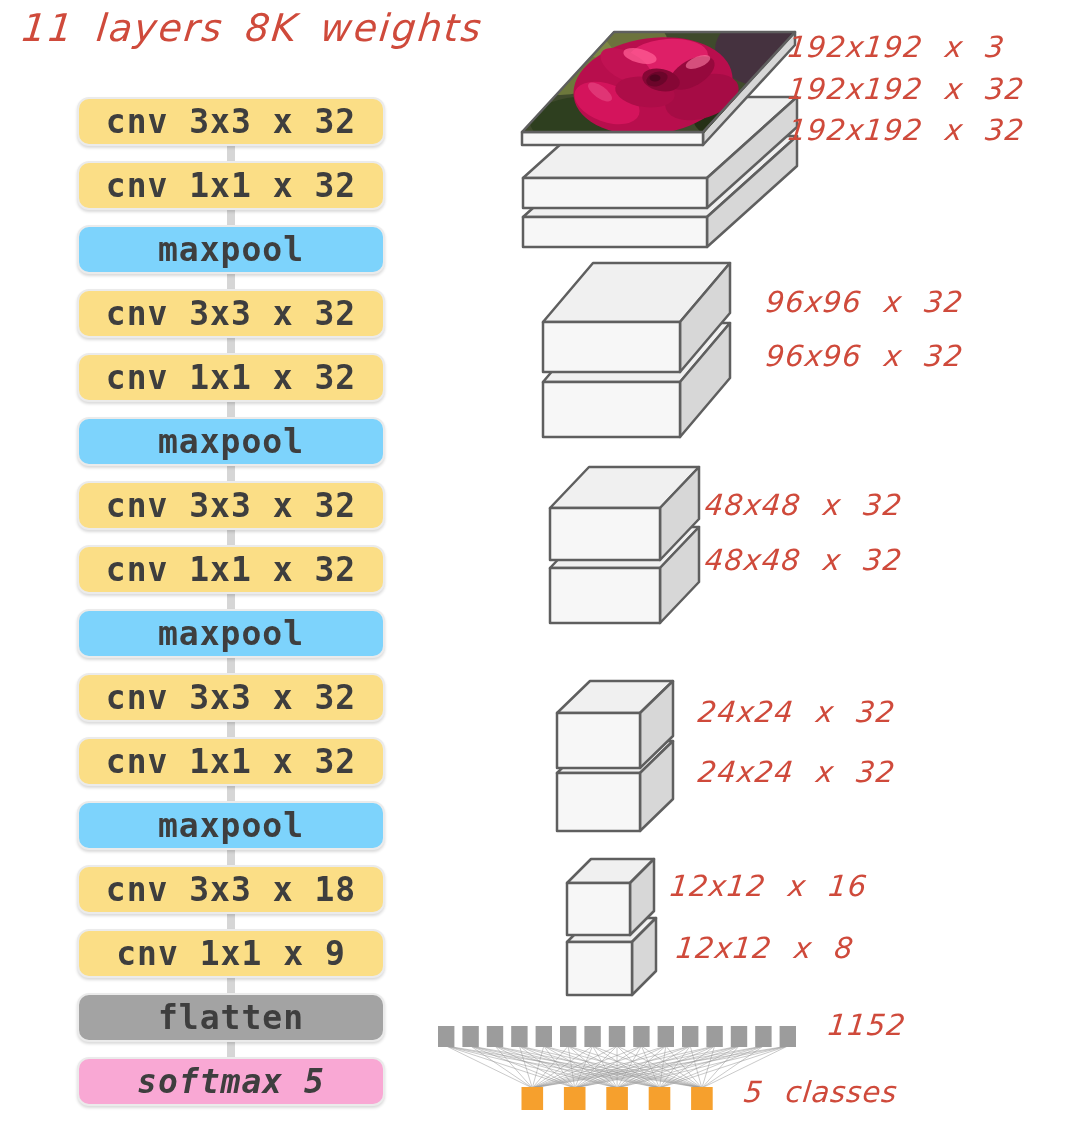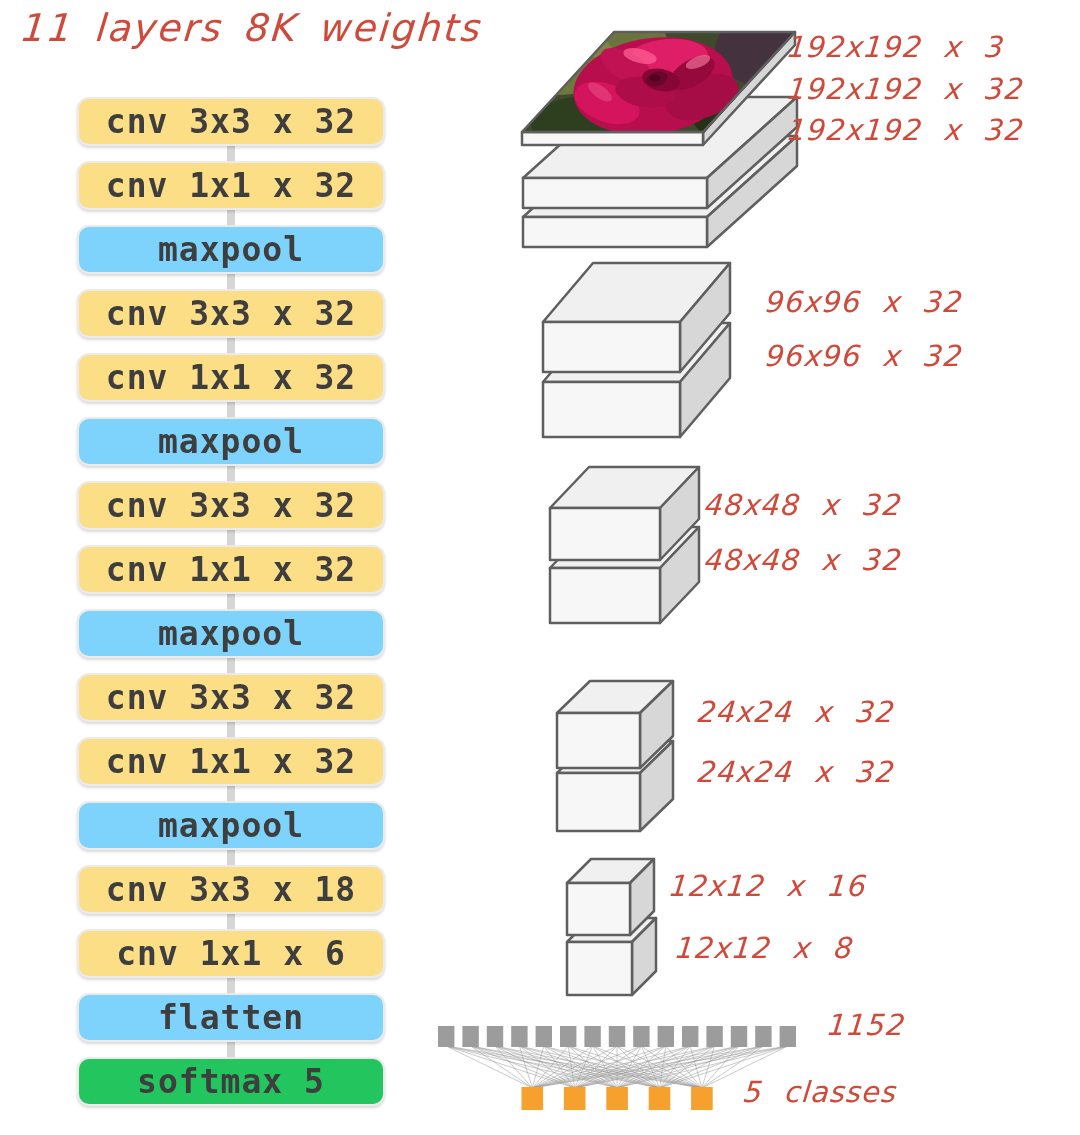--- a/index.html
+++ b/index.html
@@ -23,22 +23,22 @@
   }
   .layer-box{
     height:49px;box-sizing:border-box;border-radius:12px;
     display:flex;align-items:center;justify-content:center;
     font-family:"DejaVu Sans Mono",monospace;font-weight:600;font-size:33px;
     color:#3e3e3e;letter-spacing:1px;border:2px solid #ebebeb;
     box-shadow:0 2px 3px rgba(0,0,0,0.15);white-space:pre;
   }
   .conv{background:#fbde86;}
   .pool{background:#7dd3fc;}
-  .flatten{background:#7dd3fc;}
-  .softmax{background:#22c55e;}
+  .flatten{background:#a3a3a3;}
+  .softmax{background:#f9a8d4;font-style:italic;}
   .scene{position:absolute;left:0;top:0;z-index:0;}
   .box3d{stroke:#5f5f5f;stroke-width:2.5;stroke-linejoin:round;}
   .faceTop{fill:#f0f0f0;}
   .faceFront{fill:#f7f7f7;}
   .faceRight{fill:#d7d7d7;}
 </style>
 </head>
 <body>
 
 <div class="canvas">
@@ -54,21 +54,21 @@
       <div class="layer-box conv">cnv 3x3 x 32</div>
       <div class="layer-box conv">cnv 1x1 x 32</div>
       <div class="layer-box pool">maxpool</div>
       <div class="layer-box conv">cnv 3x3 x 32</div>
       <div class="layer-box conv">cnv 1x1 x 32</div>
       <div class="layer-box pool">maxpool</div>
       <div class="layer-box conv">cnv 3x3 x 32</div>
       <div class="layer-box conv">cnv 1x1 x 32</div>
       <div class="layer-box pool">maxpool</div>
       <div class="layer-box conv">cnv 3x3 x 18</div>
-      <div class="layer-box conv">cnv 1x1 x 6</div>
+      <div class="layer-box conv">cnv 1x1 x 9</div>
       <div class="layer-box flatten">flatten</div>
       <div class="layer-box softmax">softmax 5</div>
     </div>
 
   <svg class="scene" width="1080" height="1135" viewBox="0 0 1080 1135">
     <defs>
       <clipPath id="roseClip">
         <polygon points="521,133 614,31 796,31 704,133"></polygon>
       </clipPath>
     </defs>

